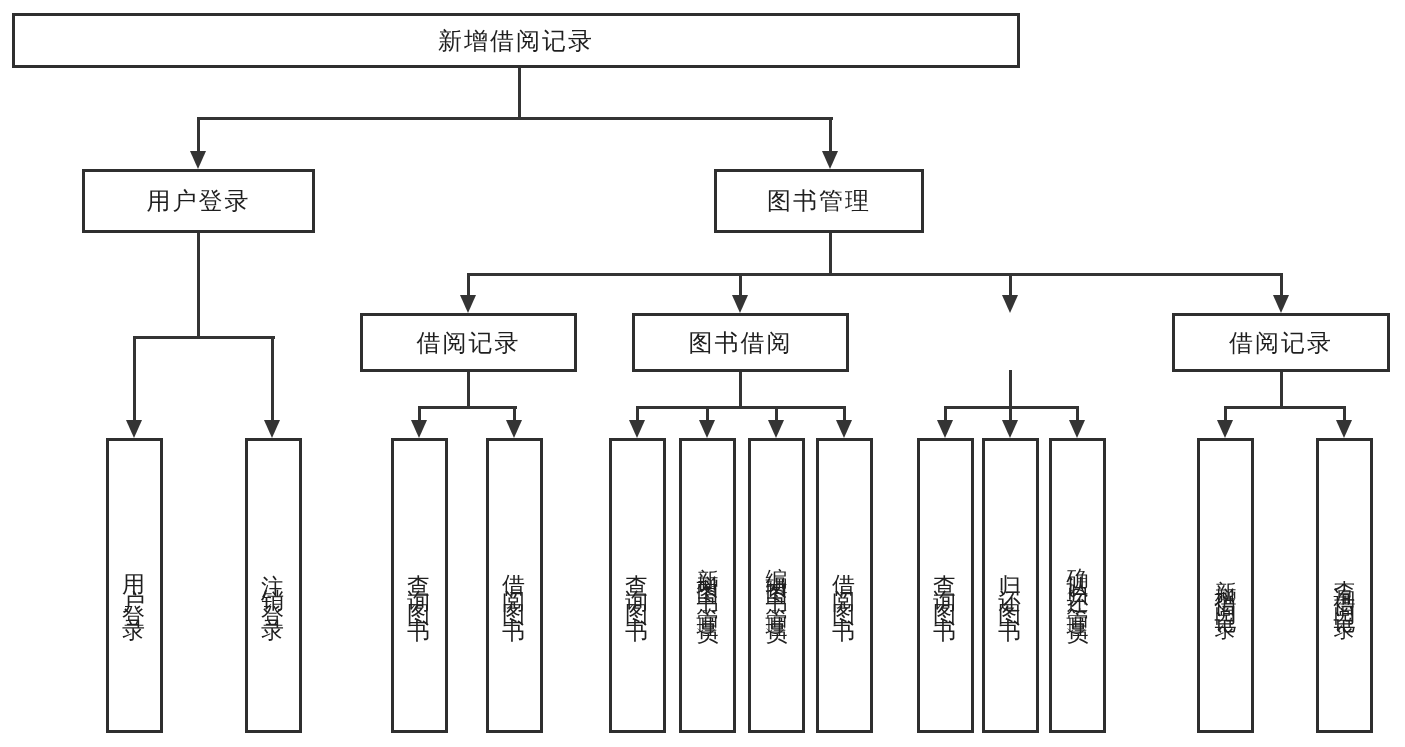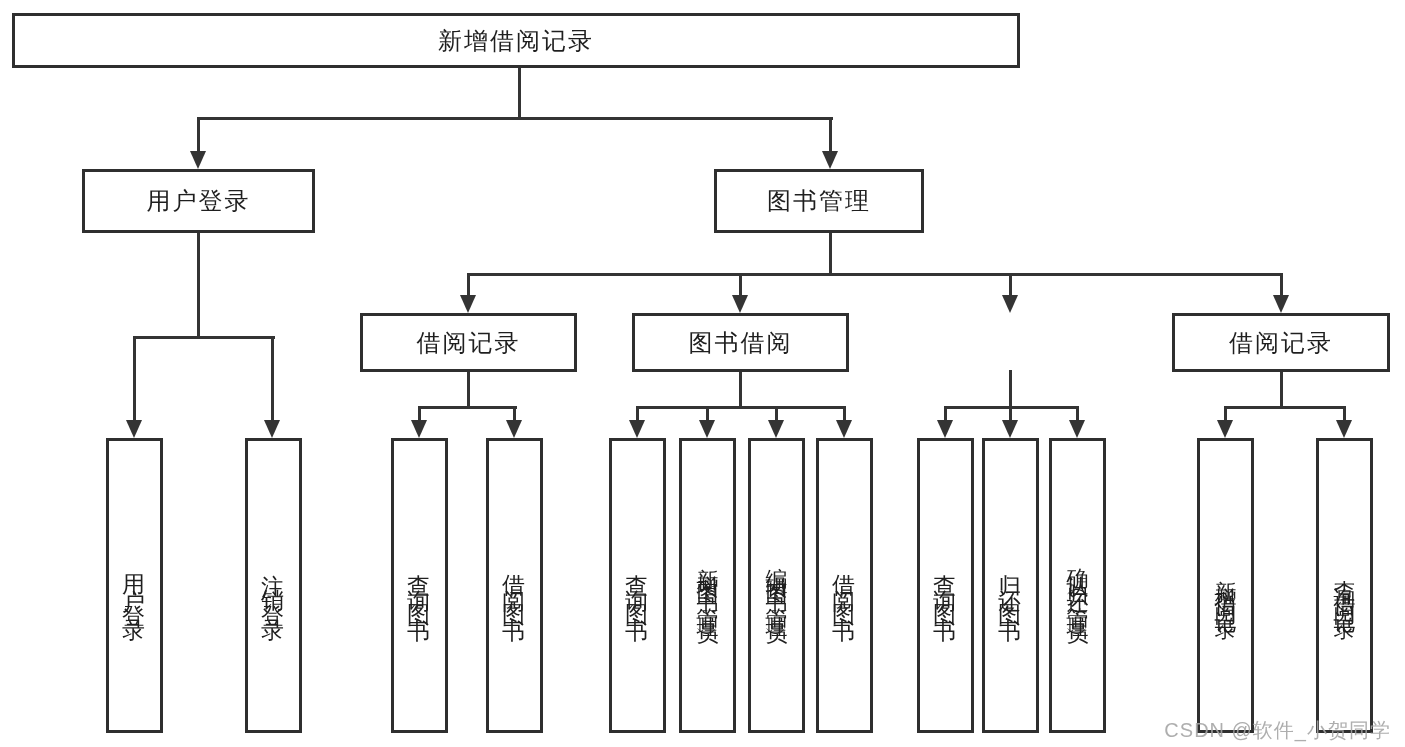--- a/index.html
+++ b/index.html
@@ -124,21 +124,20 @@
     <span class="lbl dense">确认归还（管理员）</span>
   </div>
 
   <div class="node v" style="left:1197px;top:438px;width:57px;height:295px">
     <span class="lbl dense">新增借阅记录</span>
   </div>
   <div class="node v" style="left:1316px;top:438px;width:57px;height:295px">
     <span class="lbl dense">查询借阅记录</span>
   </div>
 
-  <div class="watermark">CSDN @软件_小贺同学</div>
 <div class="cline" style="left: 518px; top: 66px; width: 3px; height: 54px;"></div>
     <div class="cline" style="left: 197px; top: 117px; width: 636px; height: 3px;"></div>
     <div class="cline" style="left: 197px; top: 117px; width: 3px; height: 35px;"></div>
     <div class="cline" style="left: 829px; top: 117px; width: 3px; height: 35px;"></div>
     <div class="cline" style="left: 197px; top: 231px; width: 3px; height: 107px;"></div>
     <div class="cline" style="left: 133px; top: 336px; width: 142px; height: 3px;"></div>
     <div class="cline" style="left: 133px; top: 336px; width: 3px; height: 85px;"></div>
     <div class="cline" style="left: 271px; top: 336px; width: 3px; height: 85px;"></div>
     <div class="cline" style="left: 829px; top: 231px; width: 3px; height: 44px;"></div>
     <div class="cline" style="left: 467px; top: 273px; width: 816px; height: 3px;"></div>

